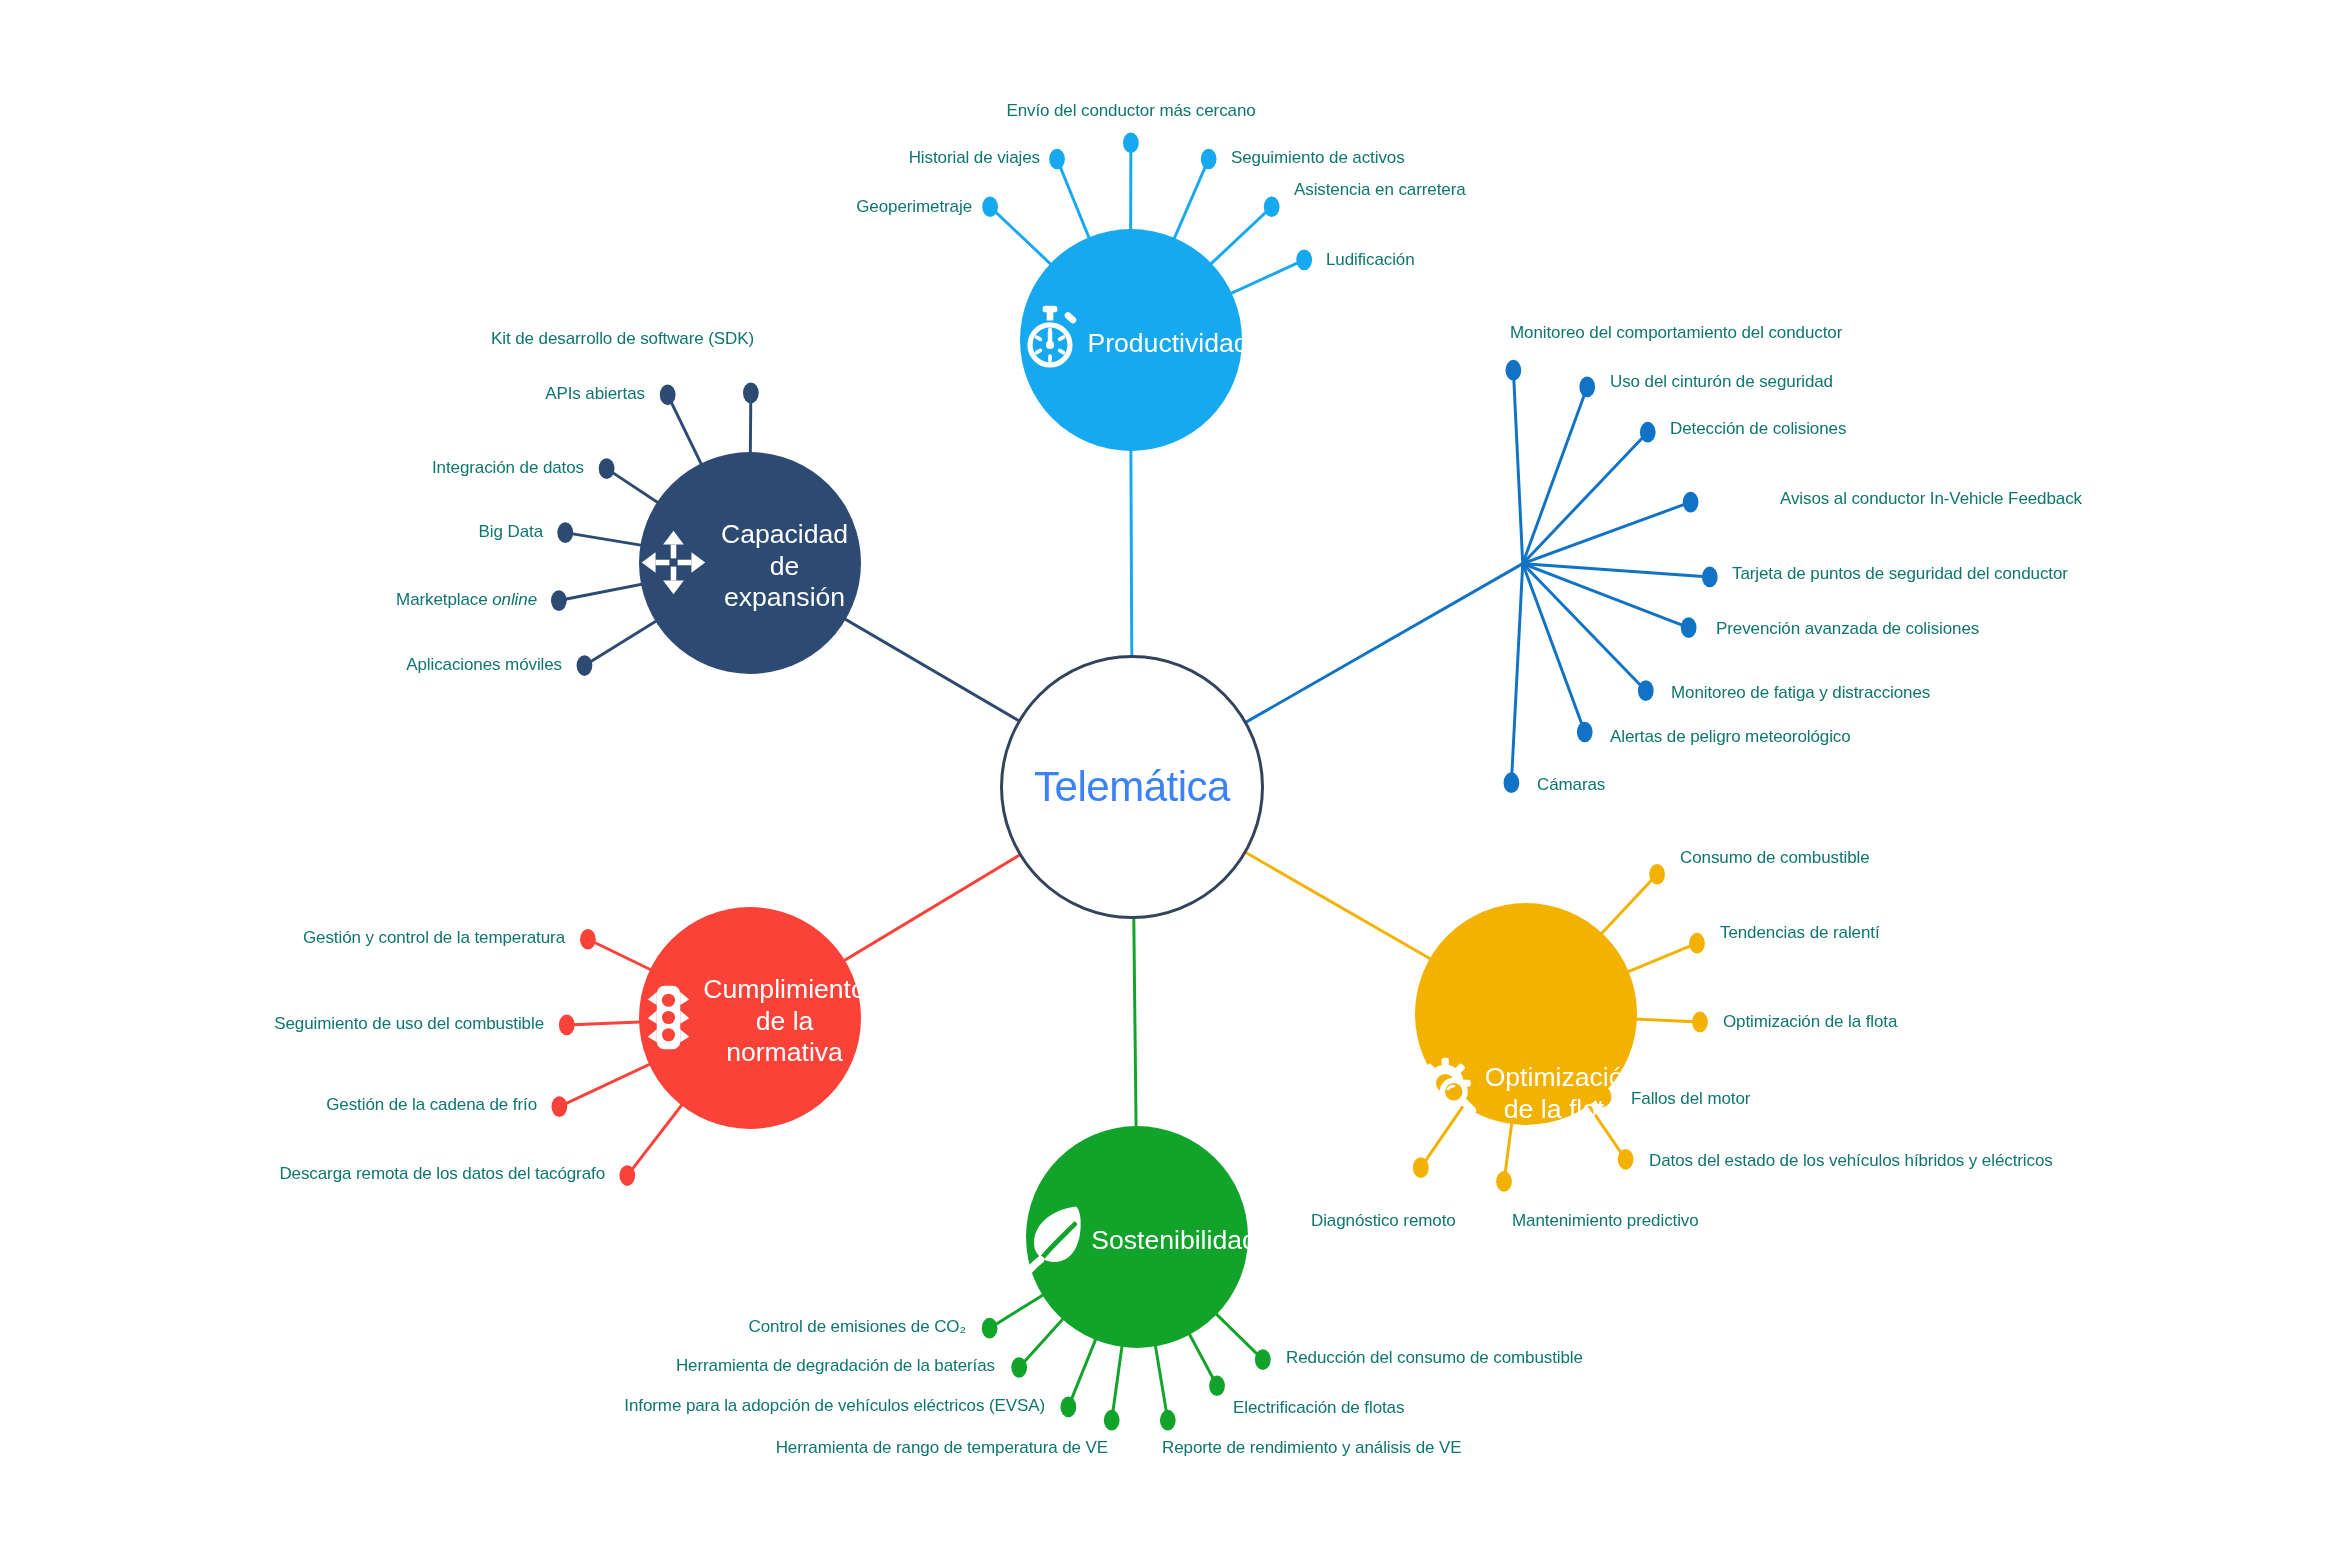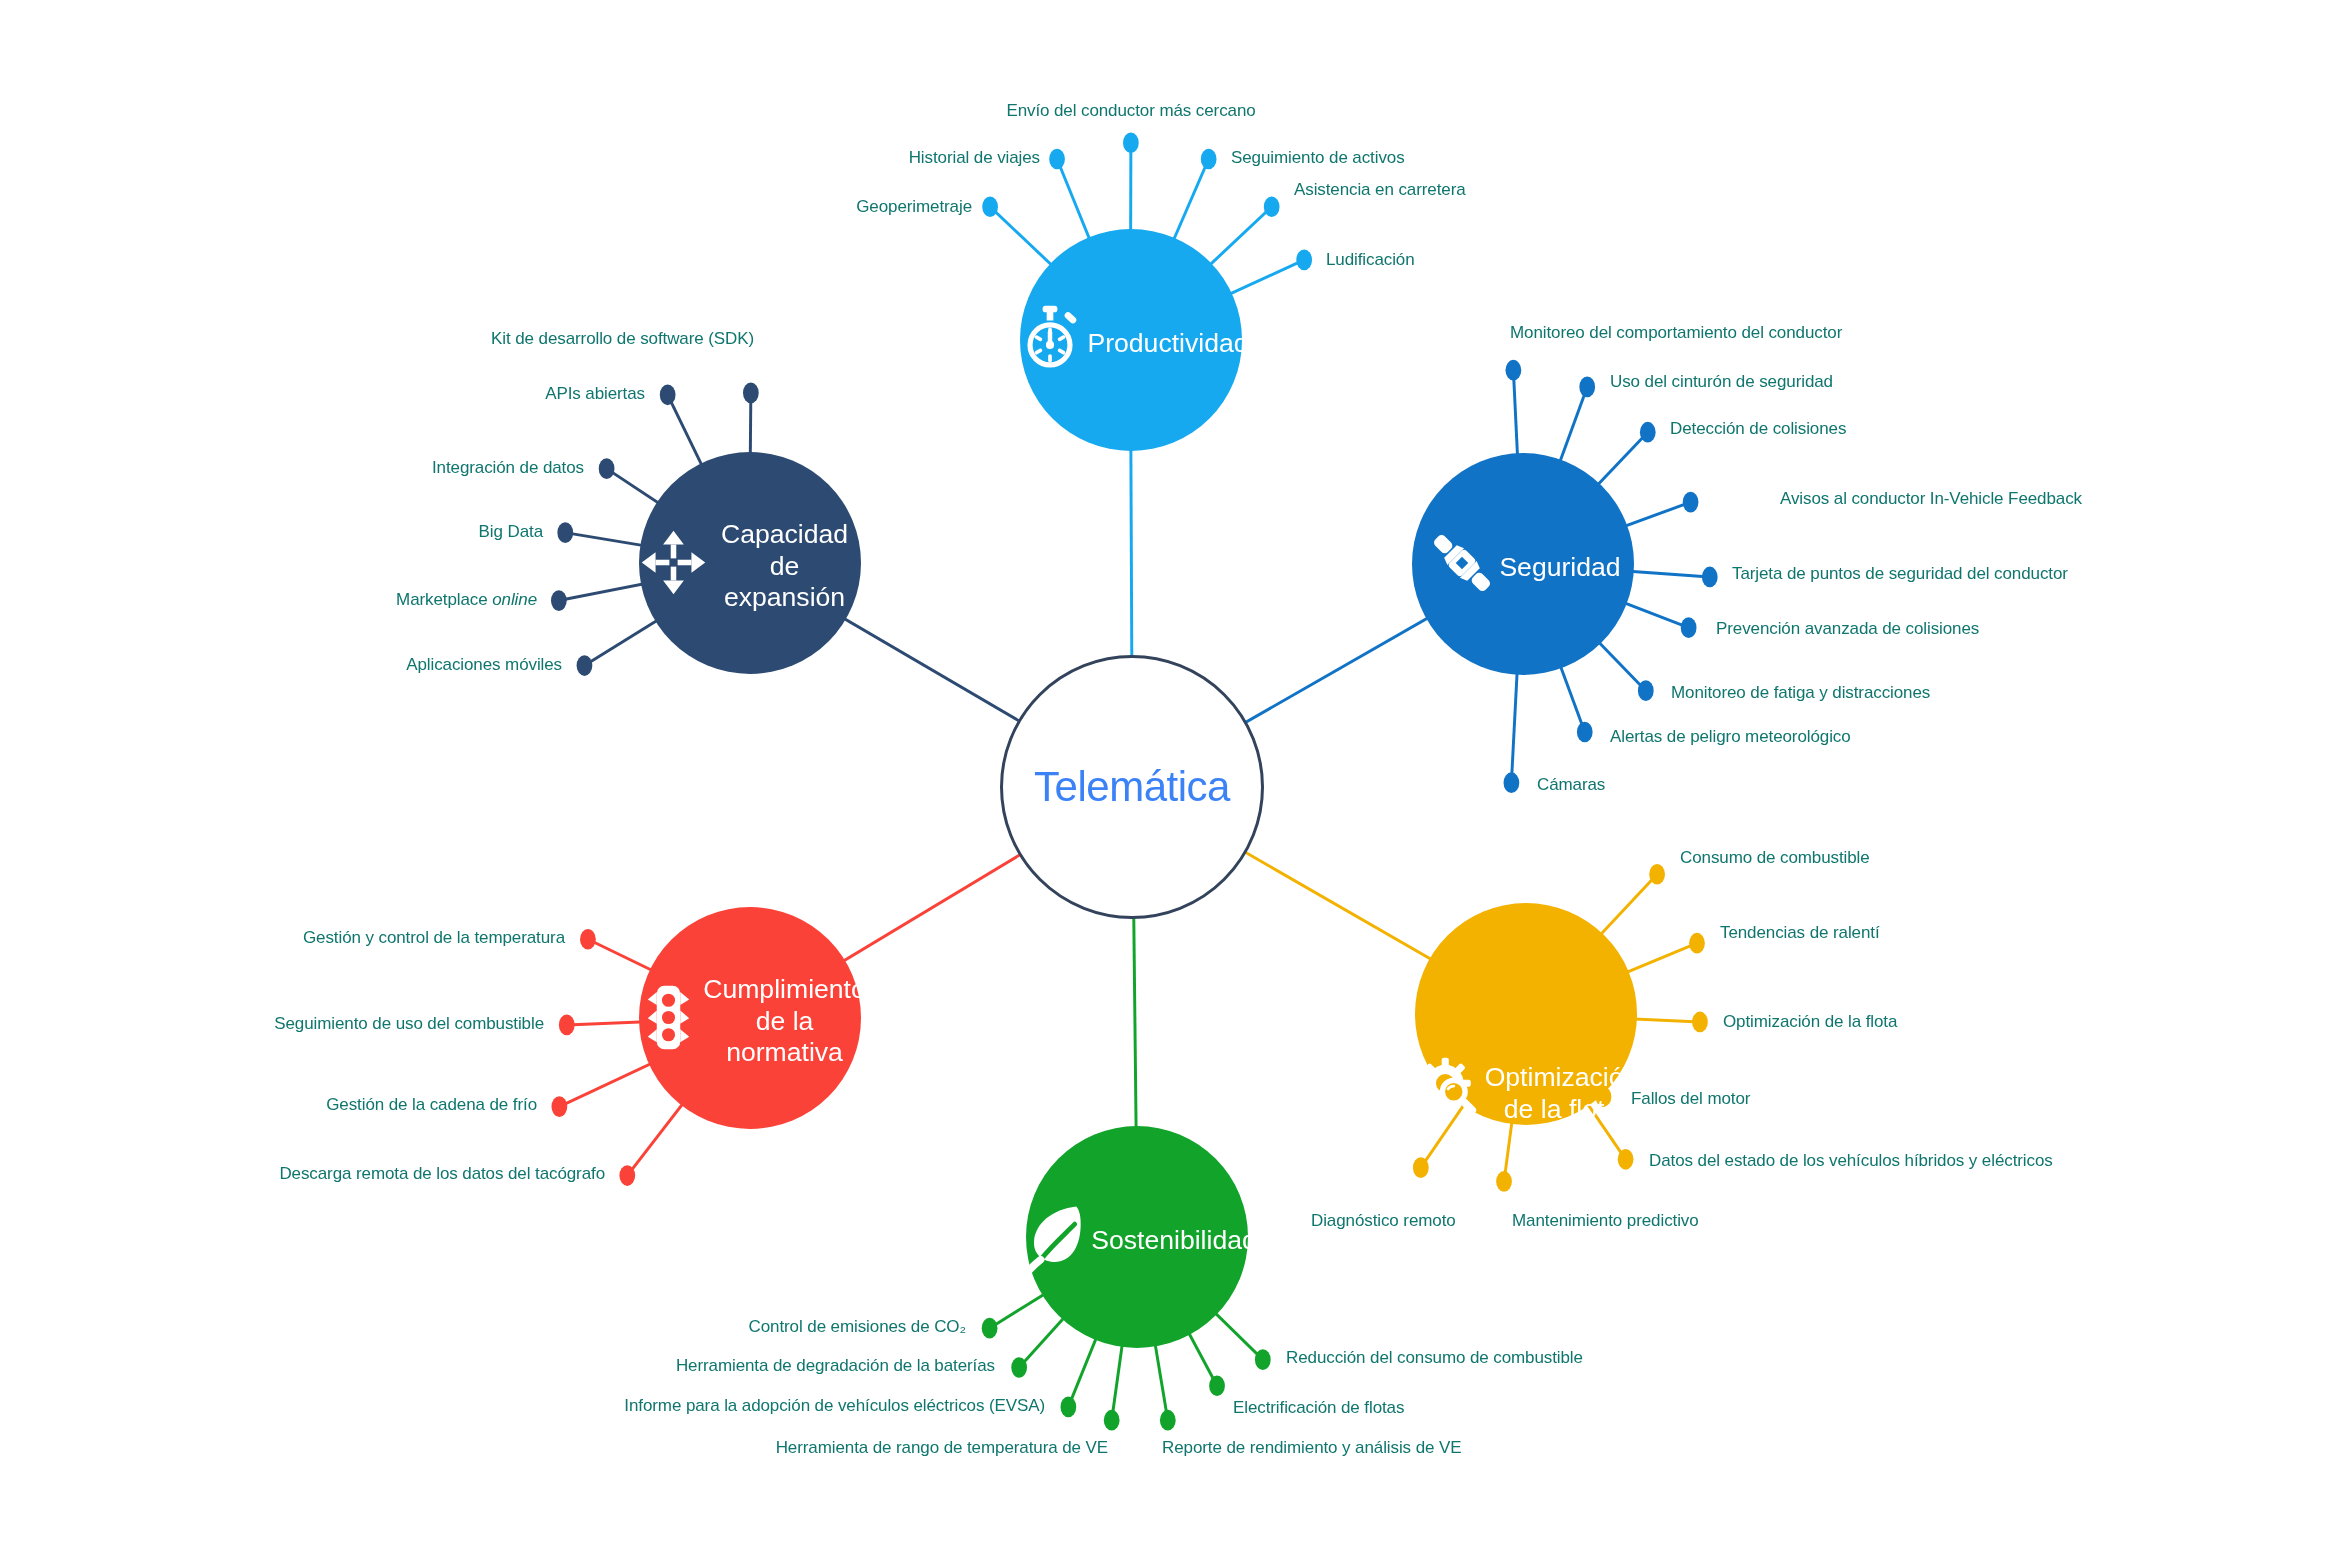--- a/index.html
+++ b/index.html
@@ -161,35 +161,20 @@
         <line x1="31.8" y1="68.5" x2="37" y2="65.5"></line>
         <line x1="31.8" y1="47.5" x2="37" y2="50.5"></line>
         <line x1="50" y1="58" x2="50" y2="41" stroke-width="6"></line>
       </g>
       <circle cx="50" cy="58" r="5.5" fill="#fff"></circle>
     </svg>
   </span>
   <div class="hub-label">Productividad</div>
 </div>
 
-<div class="hub" id="hub-seguridad" style="left:1412px;top:453px;background:#1173C5;">
-  <span class="hub-icon">
-    <svg width="74" height="74" viewBox="0 0 100 100">
-      <g transform="rotate(-45 50 50)" fill="#fff">
-        <rect x="41" y="2" width="18" height="24" rx="6"></rect>
-        <path d="M38 28 h24 l4 10 h-32 Z"></path>
-        <rect x="34" y="38" width="32" height="24" rx="5"></rect>
-        <path d="M34 62 h32 l-4 10 h-24 Z"></path>
-        <rect x="41" y="74" width="18" height="24" rx="6"></rect>
-        <rect x="44" y="44" width="12" height="12" fill="#1173C5"></rect>
-      </g>
-    </svg>
-  </span>
-  <div class="hub-label">Seguridad</div>
-</div>
 
 <div class="hub" id="hub-capacidad" style="left:639px;top:452px;background:#2D4B72;">
   <span class="hub-icon">
     <svg width="69" height="69" viewBox="0 0 100 100" fill="#fff">
       <polygon points="50,4 35,24 65,24"></polygon>
           <rect x="46" y="24" width="8" height="20"></rect>
       <polygon points="50,96 35,76 65,76"></polygon>
           <rect x="46" y="56" width="8" height="20"></rect>
       <polygon points="4,50 24,35 24,65"></polygon>
           <rect x="24" y="46" width="20" height="8"></rect>

